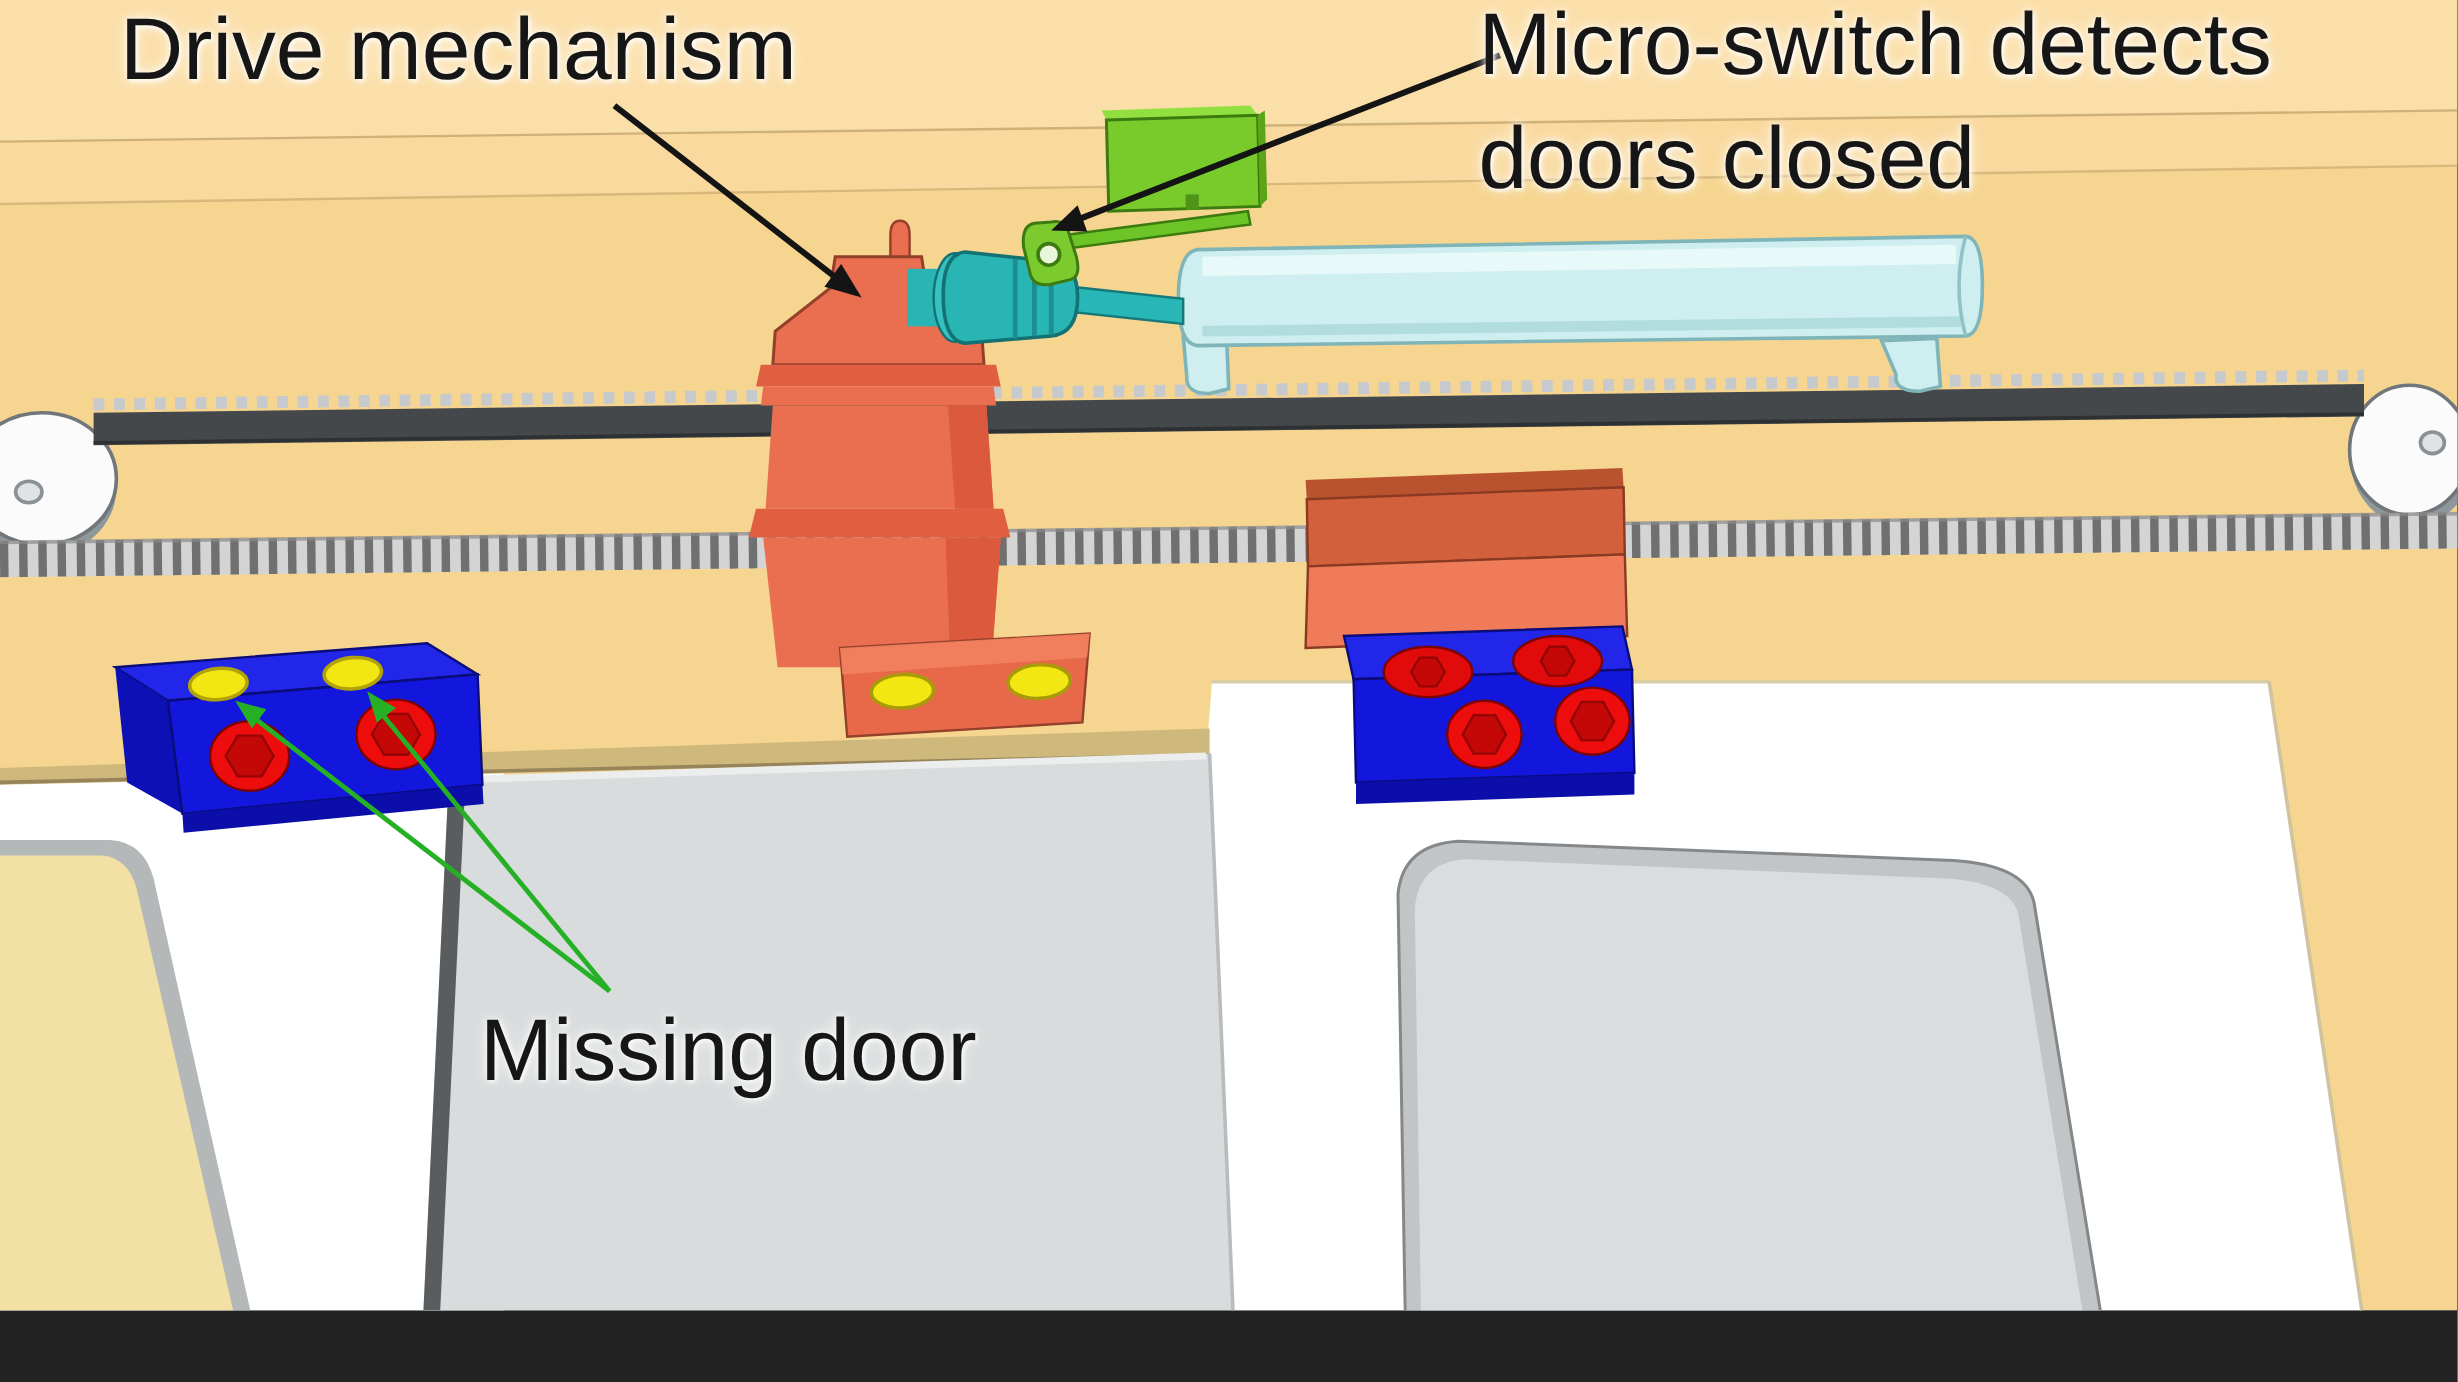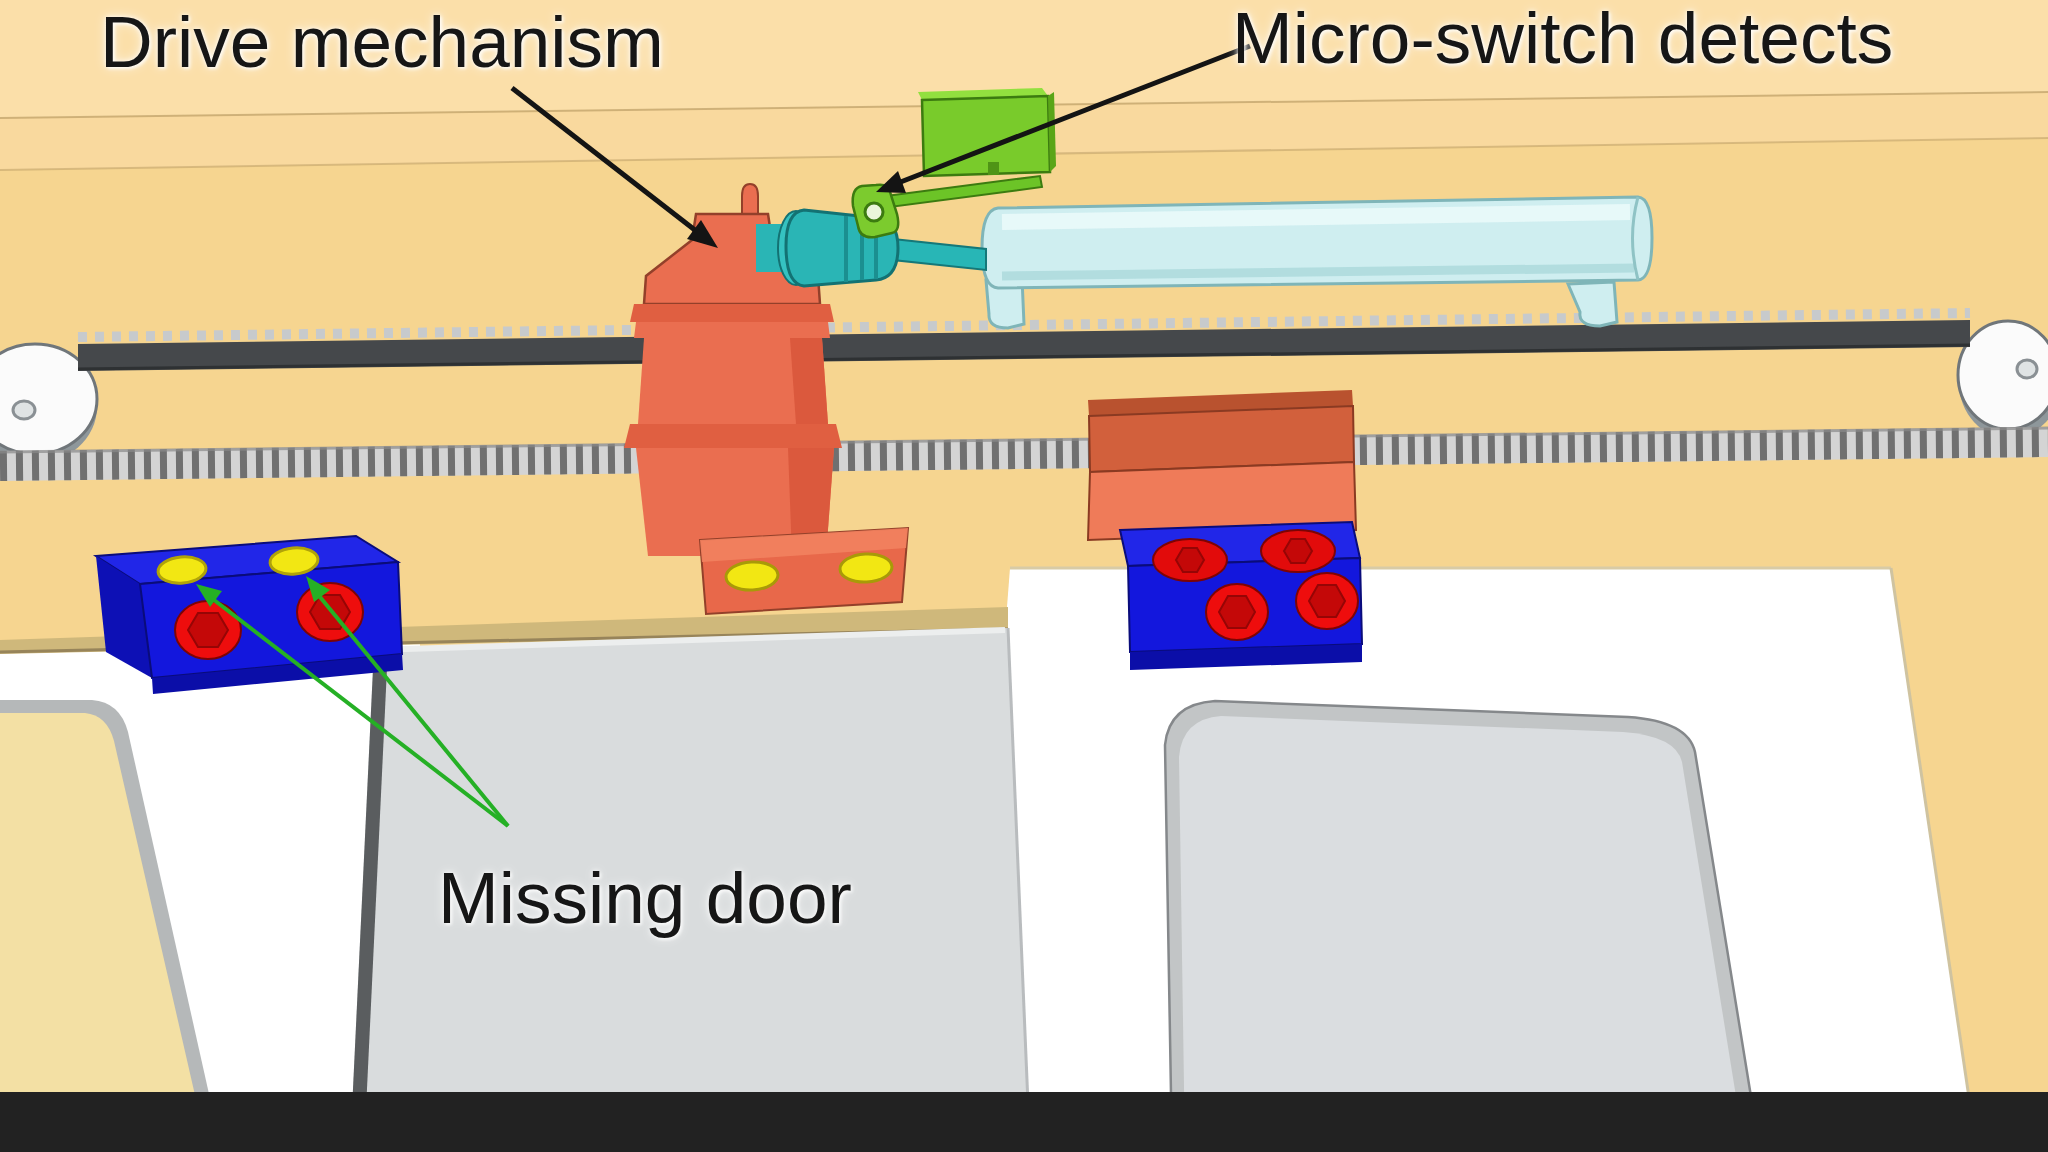--- a/index.html
+++ b/index.html
@@ -9,21 +9,21 @@
   }
   .scene svg{position:absolute;left:0;top:0;width:2048px;height:1152px;display:block;}
   .label{
     position:absolute;color:#161616;font-size:73px;line-height:95px;
     letter-spacing:0px;white-space:nowrap;
     text-shadow:0 0 5px rgba(255,255,255,.85),0 0 12px rgba(255,255,255,.75),2px 2px 3px rgba(255,255,255,.6);
   }
   .label .line{display:block;}
   #label-drive{left:100px;top:-6px;}
   #label-micro{left:1232px;top:-10px;}
-  #label-missing{left:438px;top:828px;margin-top:22px;}
+  #label-missing{left:400px;top:828px;}
 </style>
 </head>
 <body>
 
 <div class="scene">
 
 <svg viewBox="0 0 2048 1152">
 
   <rect x="0" y="0" width="2048" height="1152" fill="#f6d590"></rect>
   <polygon points="0,0 2048,0 2048,92 0,118" fill="#fbdfa9"></polygon>
@@ -143,19 +143,20 @@
   <polygon points="306,576 330,590 314,602" fill="#25b025"></polygon>
 
 </svg>
 
 <div class="label" id="label-drive">
   <span class="line">Drive mechanism</span>
 </div>
 
 <div class="label" id="label-micro">
   <span class="line">Micro-switch detects</span>
+  <span class="line">doors closed</span>
 </div>
 
 <div class="label" id="label-missing">
   <span class="line">Missing door</span>
 </div>
 
 </div>
 
 </body></html>

